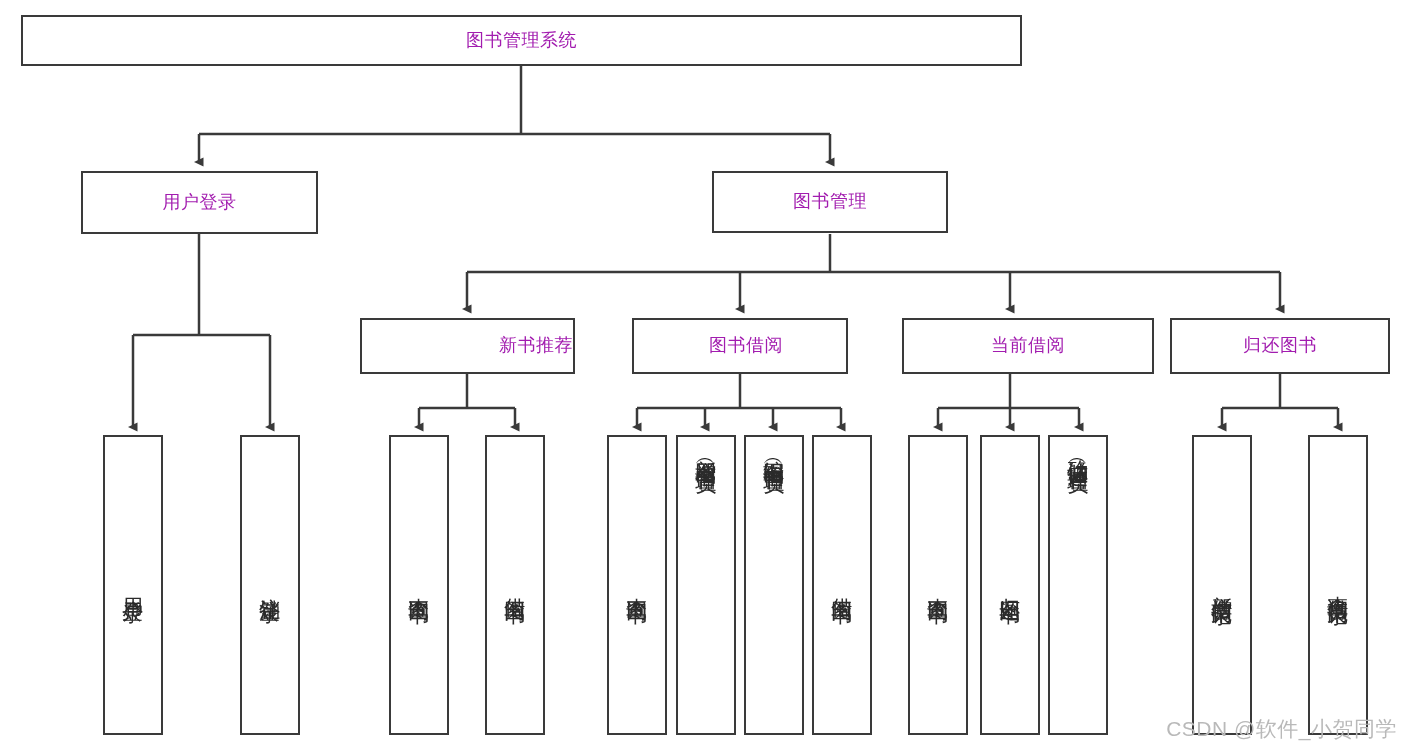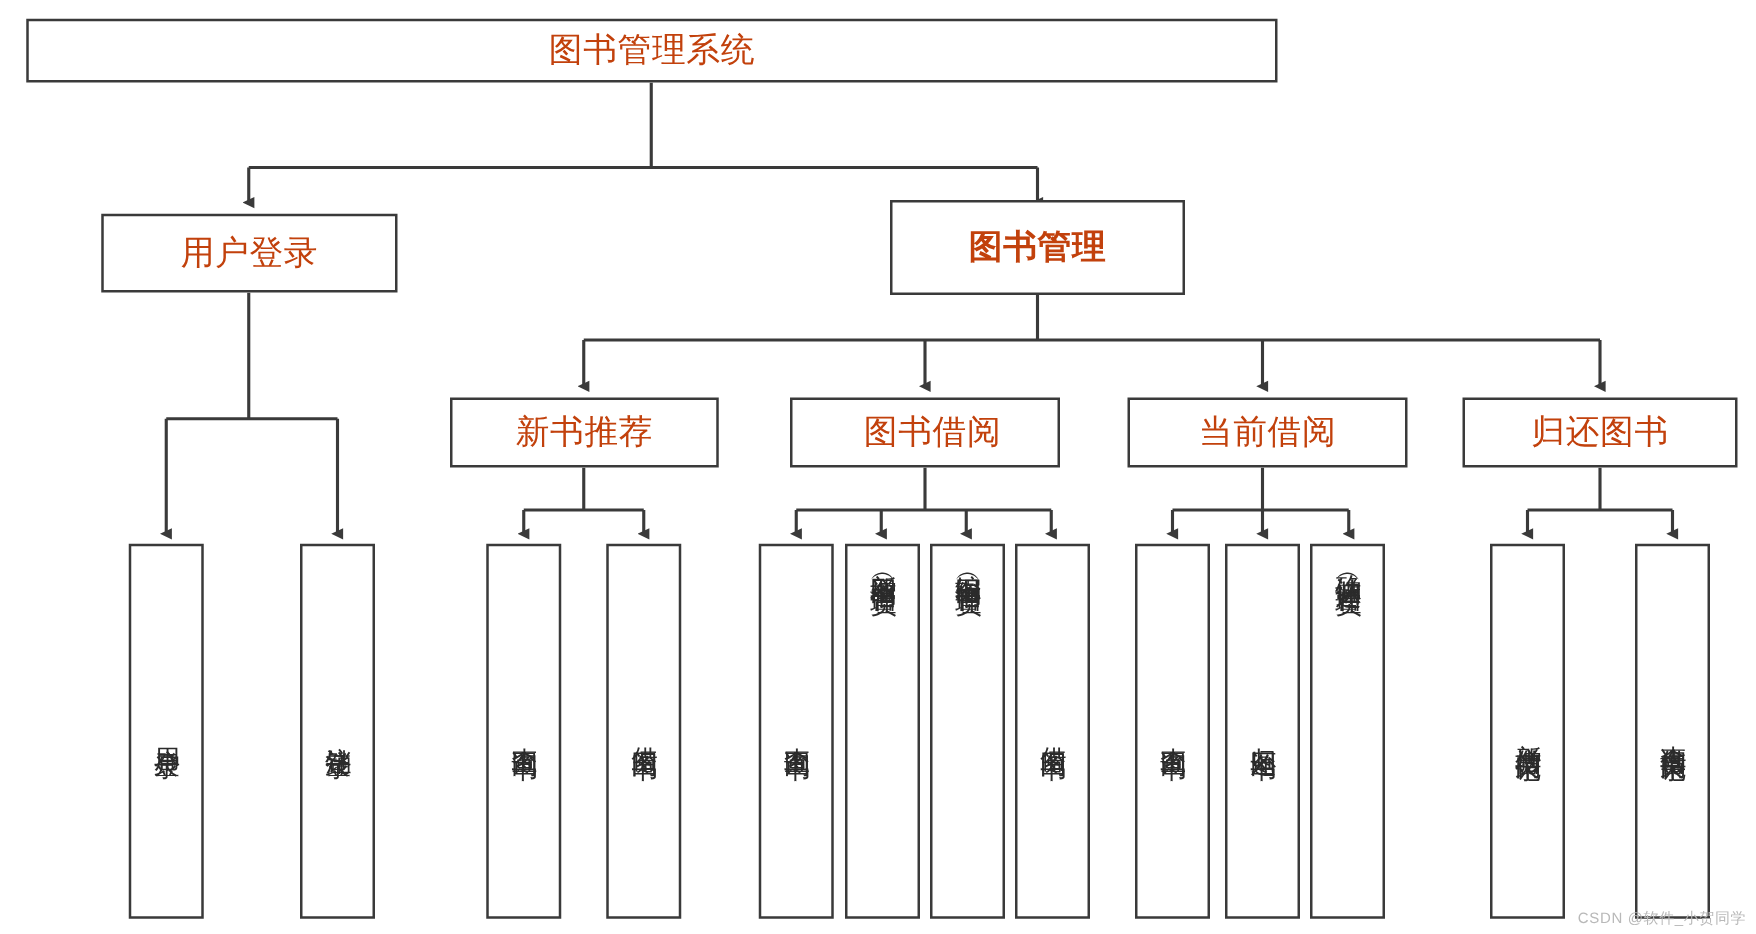--- a/index.html
+++ b/index.html
@@ -16,23 +16,23 @@
   .node{
     position:absolute;
     box-sizing:border-box;
     background:#ffffff;
     border:2.5px solid #3a3a3a;
     display:flex;
     align-items:center;
     justify-content:center;
   }
   .node .lbl{
-    font-size:27px;
+    font-size:18px;
     letter-spacing:0.5px;
-    color:#c2410c;
+    color:#a21caf;
     white-space:nowrap;
     line-height:1.1;
   }
 
   
   .leaf{
     position:absolute;
     box-sizing:border-box;
     background:#ffffff;
     border:2.5px solid #3a3a3a;
@@ -49,21 +49,21 @@
     letter-spacing:2px;
     color:#2b2b2b;
     white-space:nowrap;
   }
   .leaf.top .vlbl{padding-top:6px;}
 
   #watermark{
     position:absolute;
     right:8px;
     bottom:4px;
-    font-size:12px;
+    font-size:21px;
     color:#b9b9b9;
     letter-spacing:0.5px;
     white-space:nowrap;
     pointer-events:none;
     text-align:right;
   }
 </style>
 </head>
 <body>
 
@@ -119,31 +119,31 @@
     </g>
   </svg>
 
   <div class="node" style="left:21px;top:15px;width:1001px;height:51px;">
     <span class="lbl">图书管理系统</span>
   </div>
 
   <div class="node" style="left:81px;top:171px;width:237px;height:63px;">
     <span class="lbl">用户登录</span>
   </div>
-  <div class="node" style="left:712px;top:160px;width:236px;height:76px;font-weight:bold;">
+  <div class="node" style="left:712px;top:171px;width:236px;height:62px;">
     <span class="lbl">图书管理</span>
   </div>
 
-  <div class="node" style="left:360px;top:318px;width:215px;height:56px;">
+  <div class="node" style="left:360px;top:318px;width:215px;height:56px;justify-content:flex-end;">
     <span class="lbl">新书推荐</span>
   </div>
   <div class="node" style="left:632px;top:318px;width:216px;height:56px;padding-left:12px;">
     <span class="lbl">图书借阅</span>
   </div>
-  <div class="node" style="left:902px;top:318px;width:224px;height:56px;">
+  <div class="node" style="left:902px;top:318px;width:252px;height:56px;">
     <span class="lbl">当前借阅</span>
   </div>
   <div class="node" style="left:1170px;top:318px;width:220px;height:56px;">
     <span class="lbl">归还图书</span>
   </div>
 
   <div class="leaf mid" style="left:103px;top:435px;width:60px;height:300px;">
     <span class="vlbl">用户登录</span>
   </div>
   <div class="leaf mid" style="left:240px;top:435px;width:60px;height:300px;">

